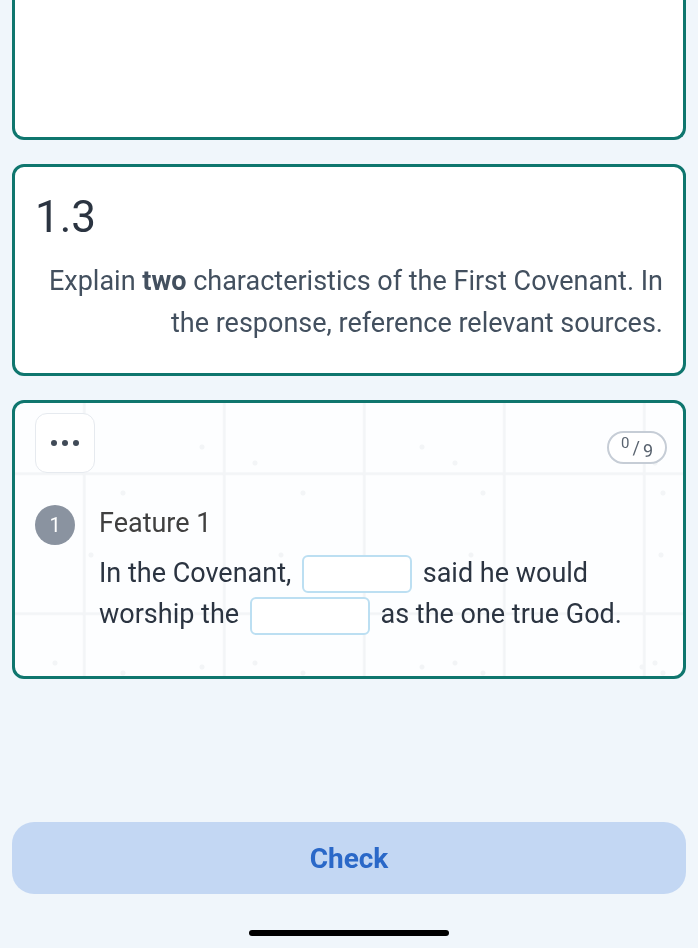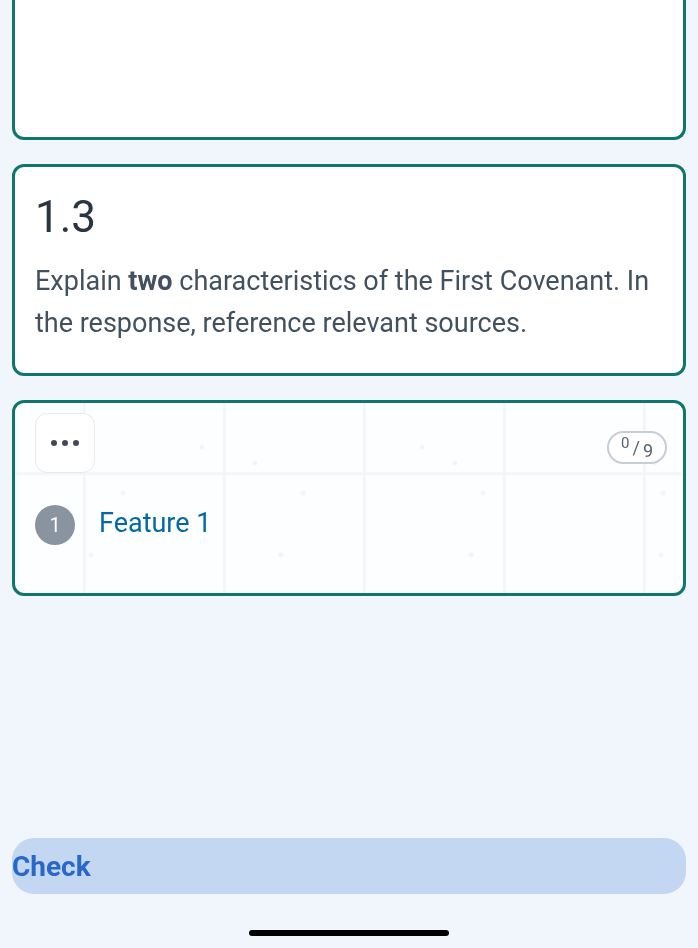--- a/index.html
+++ b/index.html
@@ -33,20 +33,21 @@
   .q-number {
     font-size: 44px;
     font-weight: 400;
     color: #2b3441;
     margin-bottom: 18px;
   }
   .q-prompt {
     font-size: 27px;
     line-height: 1.55;
     color: #43505f;
+    text-align: right;
   }
   .q-prompt .bold { font-weight: 700; }
   .marks {
     text-align: right;
     font-size: 32px;
     color: #1f7fe6;
     margin-top: 20px;
   }
   .answer-card {
     position: relative;
@@ -115,45 +116,45 @@
     font-size: 20px;
     flex-shrink: 0;
     margin-top: 2px;
   }
   .answer-text {
     font-size: 27px;
     line-height: 1.55;
     color: #2b3441;
   }
   .feature-title {
-    color: #0369a1;
+    color: #404040;
     margin-bottom: 8px;
   }
   .blank {
     display: inline-block;
     border: 2px solid #bcdff2;
     border-radius: 6px;
     height: 38px;
     vertical-align: middle;
     background: #fff;
     margin: 0 4px;
   }
   .blank.b1 { width: 110px; }
   .blank.b2 { width: 120px; }
   .check-btn {
     position: absolute;
     left: 12px;
     right: 12px;
     bottom: 54px;
-    height: 56px;
+    height: 72px;
     background: #c3d7f3;
     border-radius: 22px;
     display: flex;
     align-items: center;
-    justify-content: flex-start;
+    justify-content: center;
     color: #2a68c8;
     font-size: 28px;
     font-weight: 700;
     cursor: pointer;
   }
   .home-indicator {
     position: absolute;
     bottom: 12px;
     left: 50%;
     transform: translateX(-50%);
@@ -205,20 +206,23 @@
     <div class="score-badge">
       <span class="num">0</span>
       <span class="slash">/</span>
       <span class="den">9</span>
     </div>
 
     <div class="answer-body">
       <div class="step-badge">1</div>
       <div class="answer-text">
         <div class="feature-title">Feature 1</div>
+        <div>
+          <span>In the Covenant, </span><span class="blank b1"></span><span> said he would worship the </span><span class="blank b2"></span><span> as the one true God.</span>
+        </div>
       </div>
     </div>
   </div>
 </div>
 
 <div class="check-btn">
   <span>Check</span>
 </div>
 
 <div class="home-indicator"></div>

